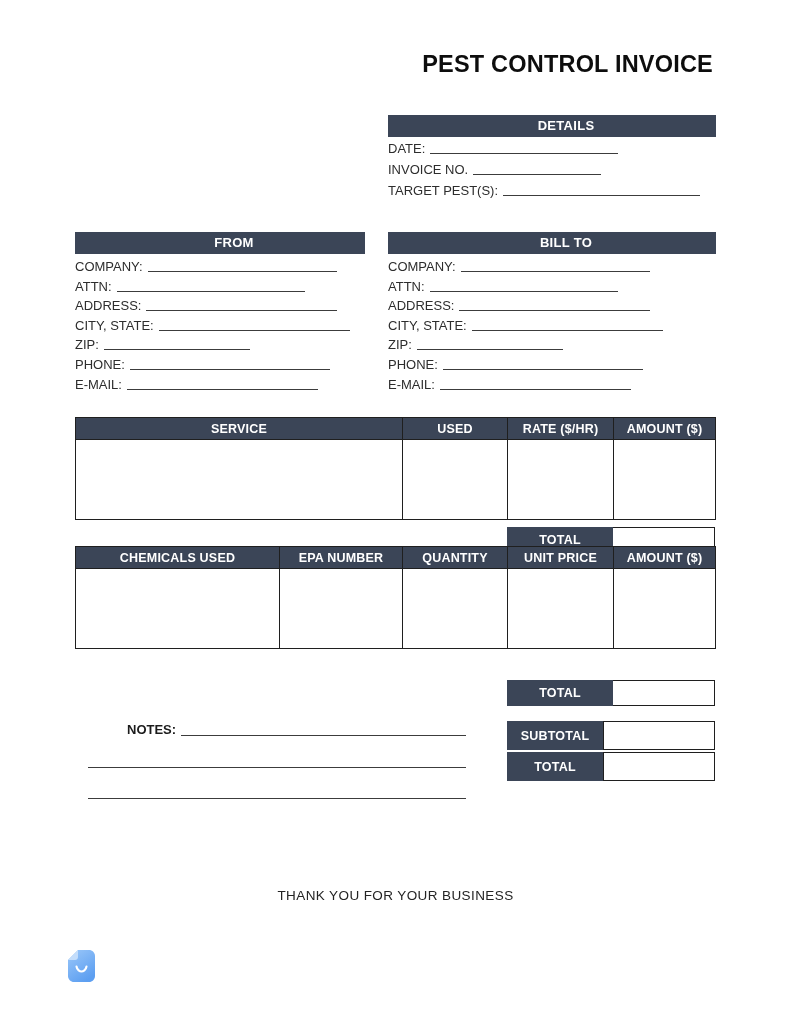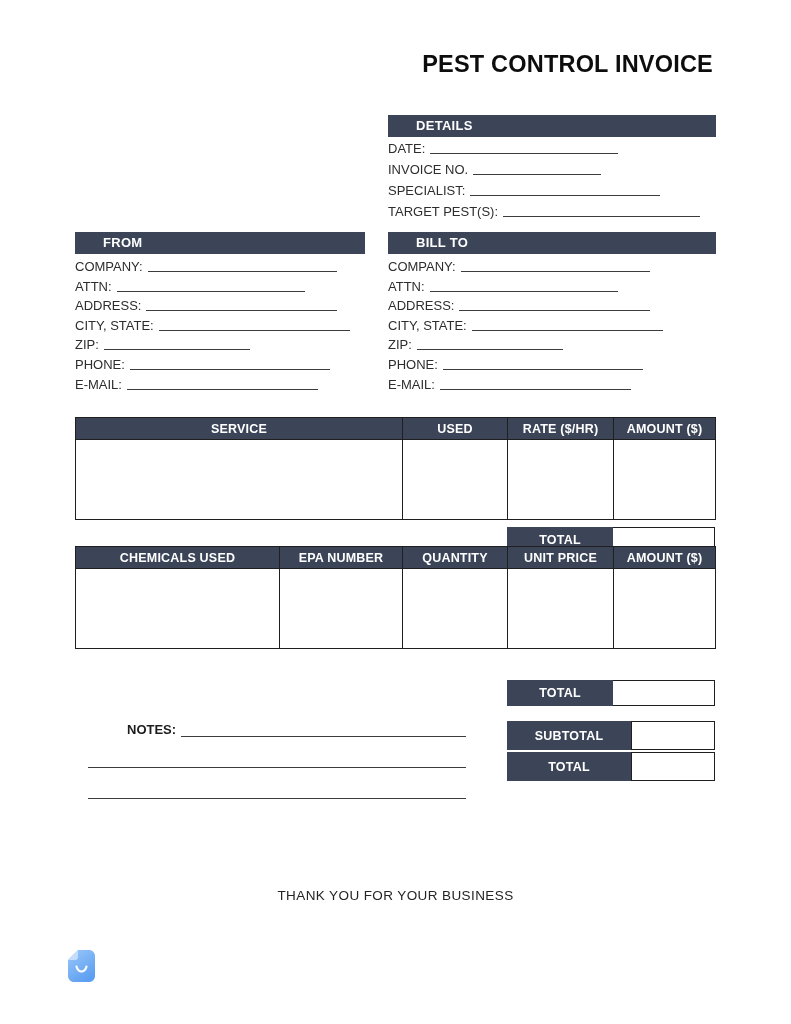--- a/index.html
+++ b/index.html
@@ -10,21 +10,21 @@
     overflow: hidden;
   }
   .title {
     position: absolute; top: 51px; right: 78px;
     font-size: 23.5px; font-weight: 700; color: #0d0d0d; letter-spacing: 0.2px;
     white-space: nowrap;
     margin-left: 28px;
   }
   .bar {
     background: #3b4557; color: #ffffff; font-weight: 700; font-size: 13px;
-    height: 22px; line-height: 22px; padding-left: 28px; letter-spacing: 0.3px;
+    height: 22px; line-height: 22px; padding-left: 28px; letter-spacing: 0.3px; text-align: center;
   }
   .field {
     display: flex; height: 19.6px;
     font-size: 13px; color: #2d2d2d; white-space: nowrap;
   }
   .fline {
     border-bottom: 1px solid #3c3c3c; height: 13px; margin-left: 5px; flex: 1;
   }
   .details { position: absolute; left: 388px; top: 115px; width: 328px; }
   .details .bar { margin-bottom: 4px; }
@@ -45,28 +45,28 @@
   .total-row { position: absolute; display: flex; height: 26px; left: 507px; }
   .svc-total  { top: 527px; }
   .chem-total { top: 680px; }
   .tlabel {
     width: 106px; background: #3b4557; color: #ffffff; font-weight: 700; font-size: 12.5px;
     display: flex; align-items: center; justify-content: center; letter-spacing: 0.2px;
   }
   .tvalue { width: 102px; background: #ffffff; border: 1px solid #1f1f1f; border-left: none; }
 
   .notes { position: absolute; left: 88px; top: 721px; width: 378px; font-size: 13px; }
-  .nrow { display: flex; align-items: flex-end; height: 16px; padding-left: 39px; }
+  .nrow { display: flex; align-items: center; height: 16px; padding-left: 39px; }
   .nlabel { font-weight: 700; color: #1c1c1c; }
   .nline { border-bottom: 1px solid #3c3c3c; height: 31px; }
 
   .summary { position: absolute; left: 507px; top: 721px; width: 208px; display: flex; flex-direction: column; gap: 2px; }
   .srow { display: flex; height: 29px; }
   .slabel {
-    width: 124px; background: #3b4557; color: #ffffff; font-weight: 700; font-size: 12.5px;
+    width: 96px; background: #3b4557; color: #ffffff; font-weight: 700; font-size: 12.5px;
     display: flex; align-items: center; justify-content: center; letter-spacing: 0.2px;
   }
   .svalue { flex: 1; background: #ffffff; border: 1px solid #1f1f1f; }
 
   .thankyou {
     position: absolute; top: 888px; left: 0; width: 791px; text-align: center;
     font-size: 13.5px; color: #242424; letter-spacing: 0.4px;
   }
   .logo { position: absolute; left: 68px; top: 950px; width: 27px; height: 32px; }
 </style>
@@ -77,24 +77,20 @@
 
 <section class="details">
   <div class="bar">DETAILS</div>
   <div class="field">
     <span>DATE:</span>
     <span class="fline" style="margin-right:98px"></span>
   </div>
   <div class="field">
     <span>INVOICE NO.</span>
     <span class="fline" style="margin-right:115px"></span>
-  </div>
-  <div class="field">
-    <span>SPECIALIST:</span>
-    <span class="fline" style="margin-right:56px"></span>
   </div>
   <div class="field">
     <span>TARGET PEST(S):</span>
     <span class="fline" style="margin-right:16px"></span>
   </div>
 </section>
 
 <section class="from">
   <div class="bar">FROM</div>
   <div class="field">

